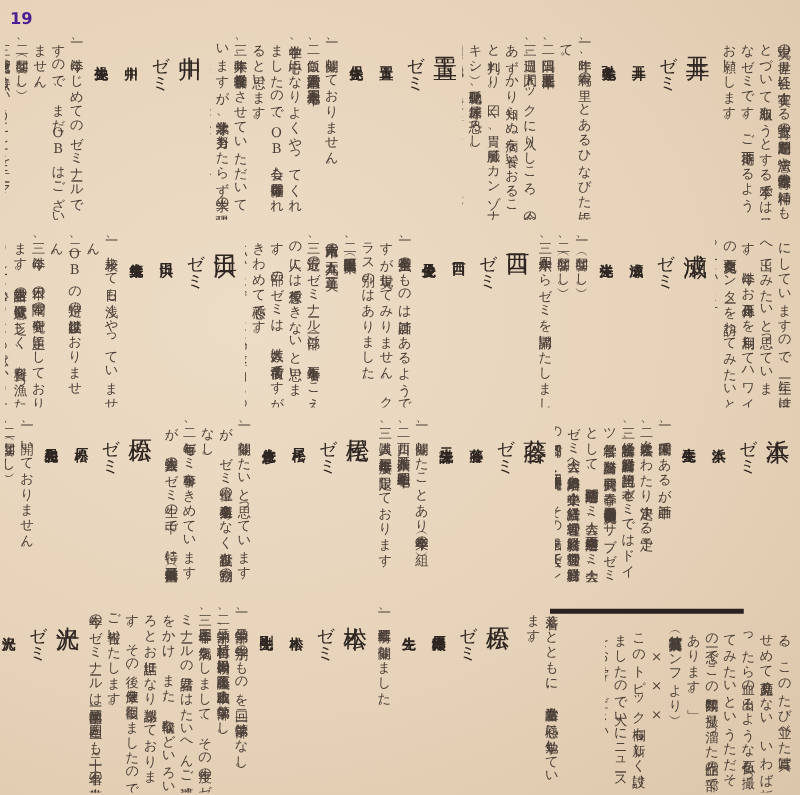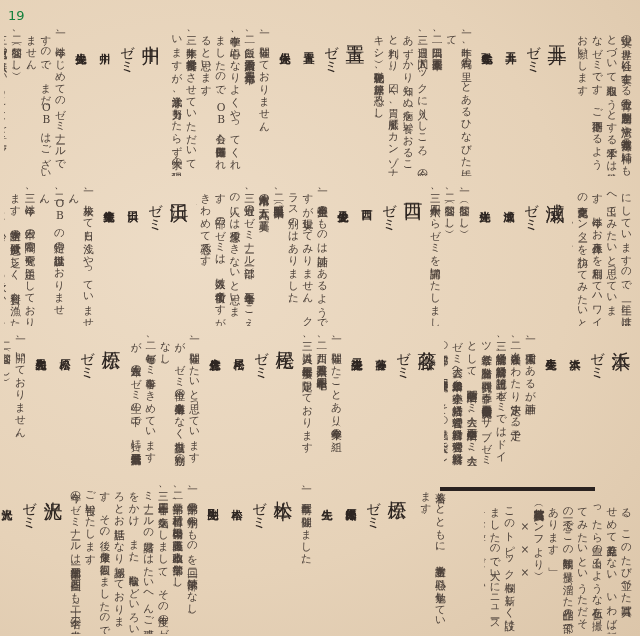--- a/index.html
+++ b/index.html
@@ -6,22 +6,22 @@
   body {
     width: 640px; height: 636px; overflow: hidden;
     background: #ead8c0;
     background-image: radial-gradient(ellipse at 30% 40%, #eddcc6 0%, #e6d2b8 60%, #dcc6aa 100%);
     font-family: "DejaVu Serif", "Liberation Serif", serif;
     color: #3a302a;
     position: relative;
   }
   .page-number {
     position: absolute; left: 8px; top: 8px;
-    font-family: "DejaVu Sans", sans-serif; font-weight: normal;
-    font-size: 13px; color: #15803d;
+    font-family: "DejaVu Sans", sans-serif; font-weight: bold;
+    font-size: 13px; color: #4c1d95;
   }
   .band {
     position: absolute; left: 0; width: 640px;
   }
   .block {
     writing-mode: vertical-rl;
     text-orientation: upright;
     height: 100%;
     font-size: 10.6px;
     line-height: 14.6px;

